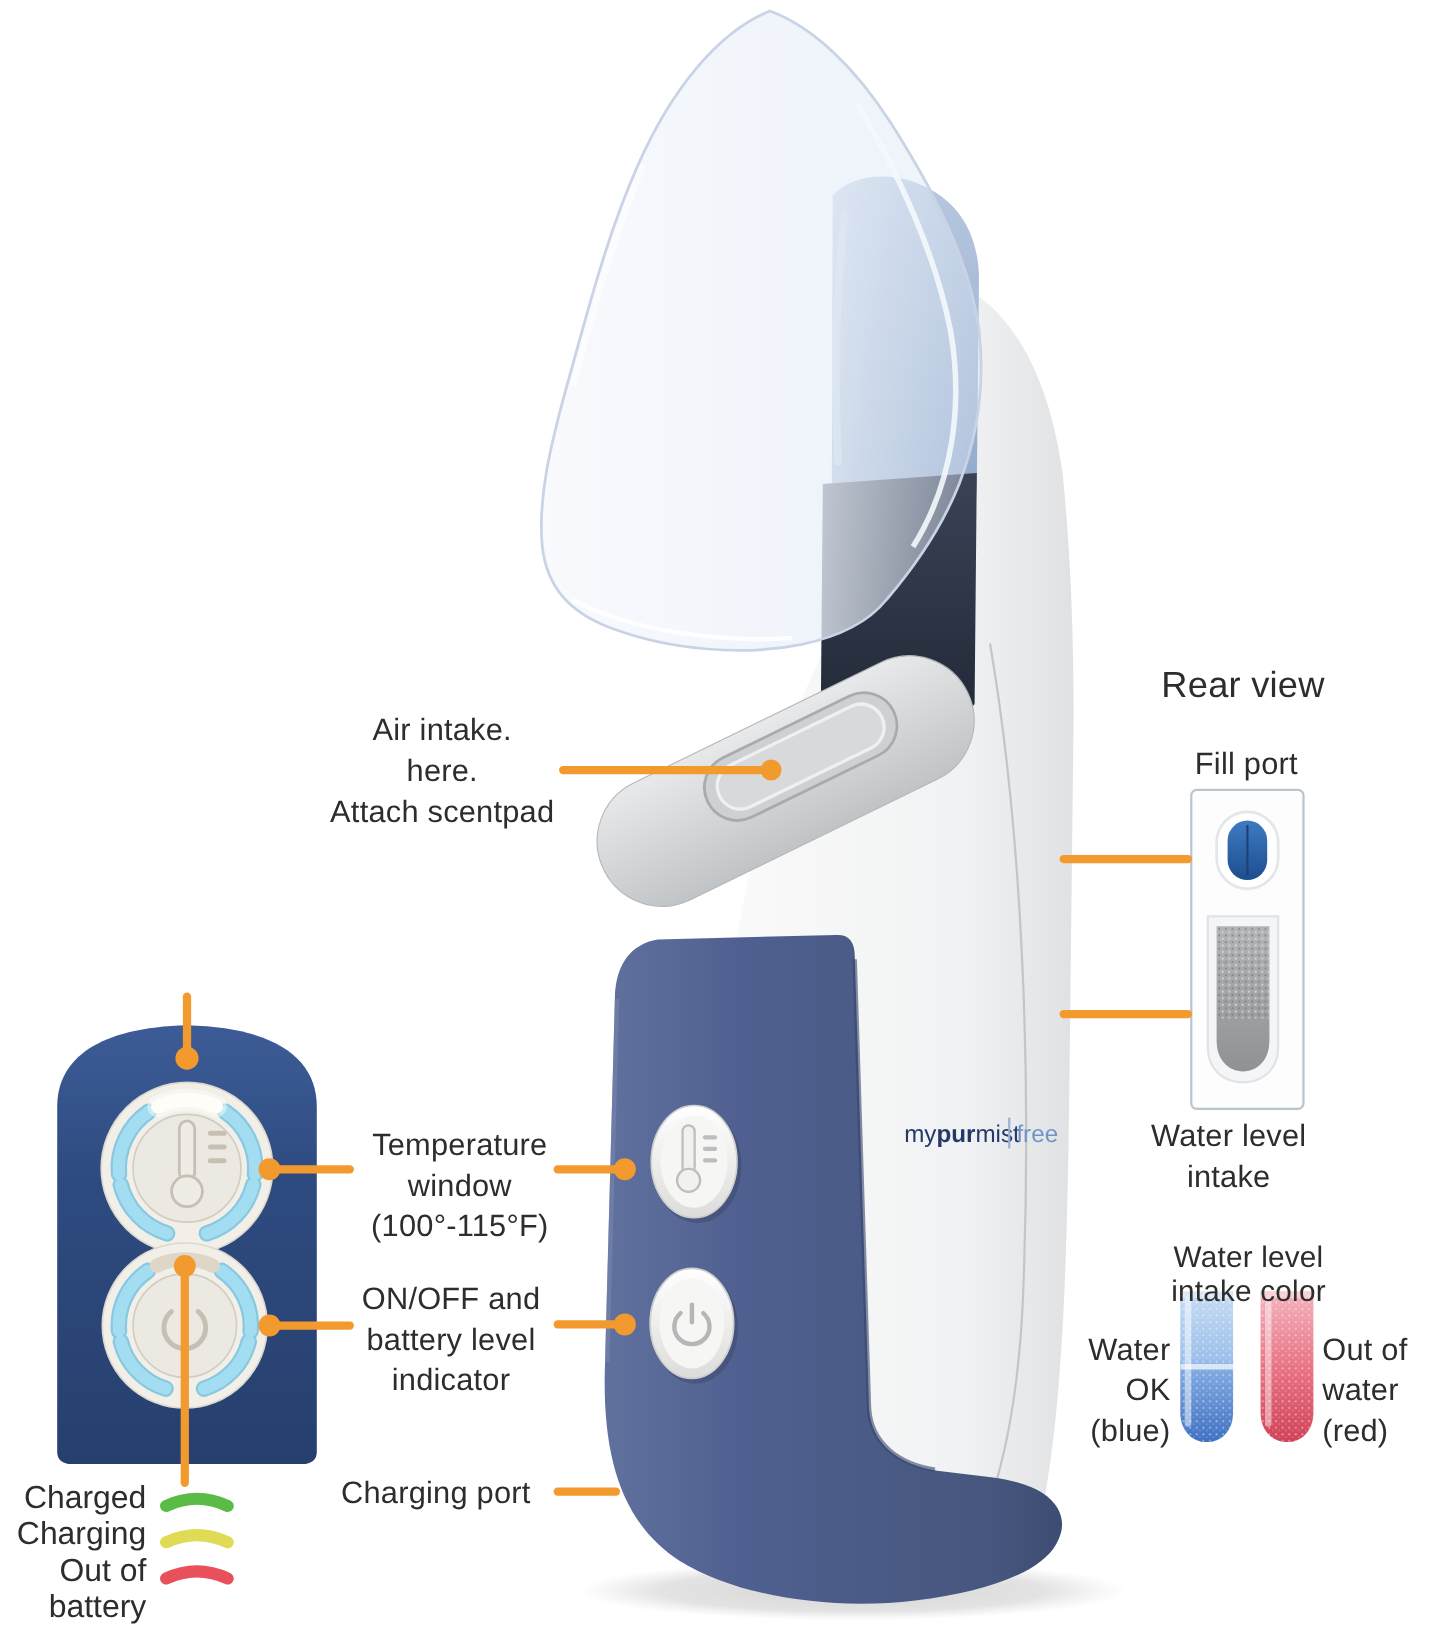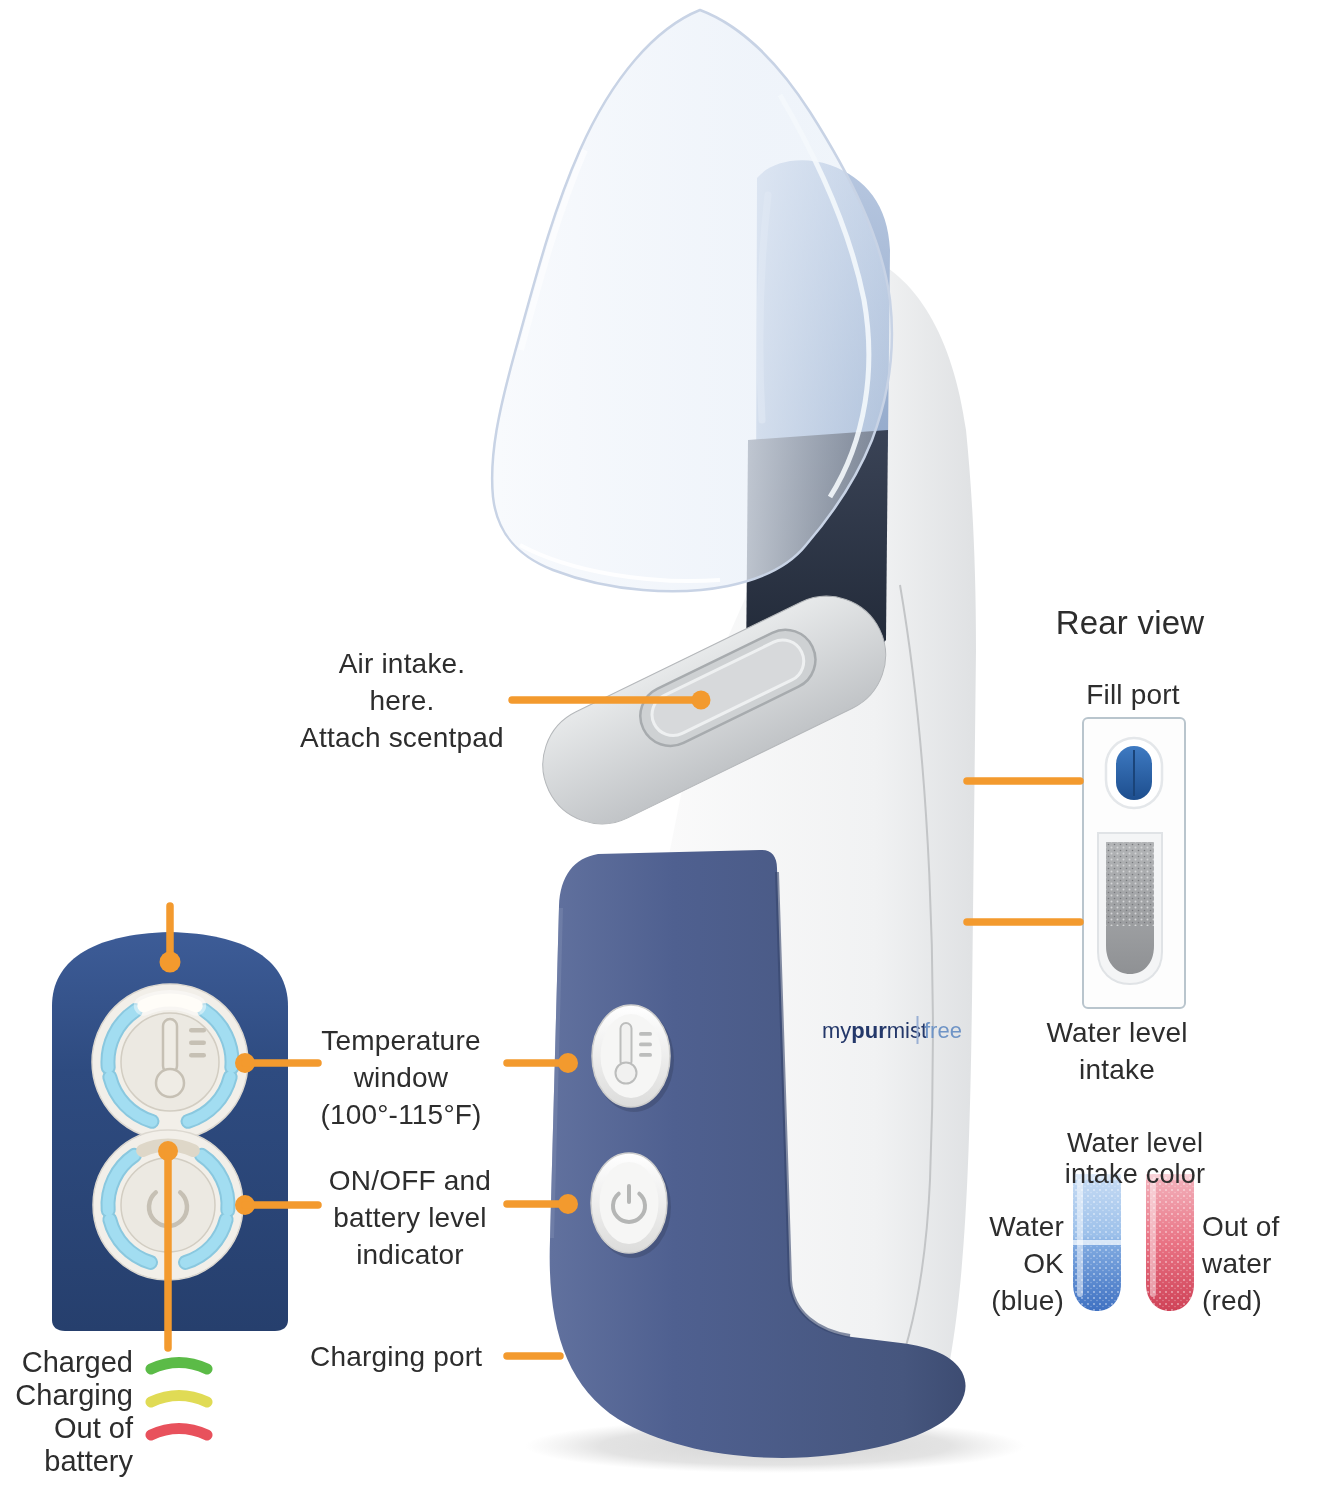--- a/index.html
+++ b/index.html
@@ -306,21 +306,21 @@
 
 <div class="lbl" style="left:1202px;top:1208px;width:115px;font-size:28px;line-height:37px;">
   <div>Out of</div>
   <div>water</div>
   <div>(red)</div>
 </div>
 
 <div class="lbl center" style="left:60px;top:846px;width:220px;">
 </div>
 
-<div class="lbl center" style="left:306px;top:1022px;width:190px;">
+<div class="lbl center" style="left:323px;top:1022px;width:190px;">
   <div>Temperature</div>
   <div>window</div>
   <div>(100°-115°F)</div>
 </div>
 
 <div class="lbl center" style="left:315px;top:1162px;width:190px;">
   <div>ON/OFF and</div>
   <div>battery level</div>
   <div>indicator</div>
 </div>

